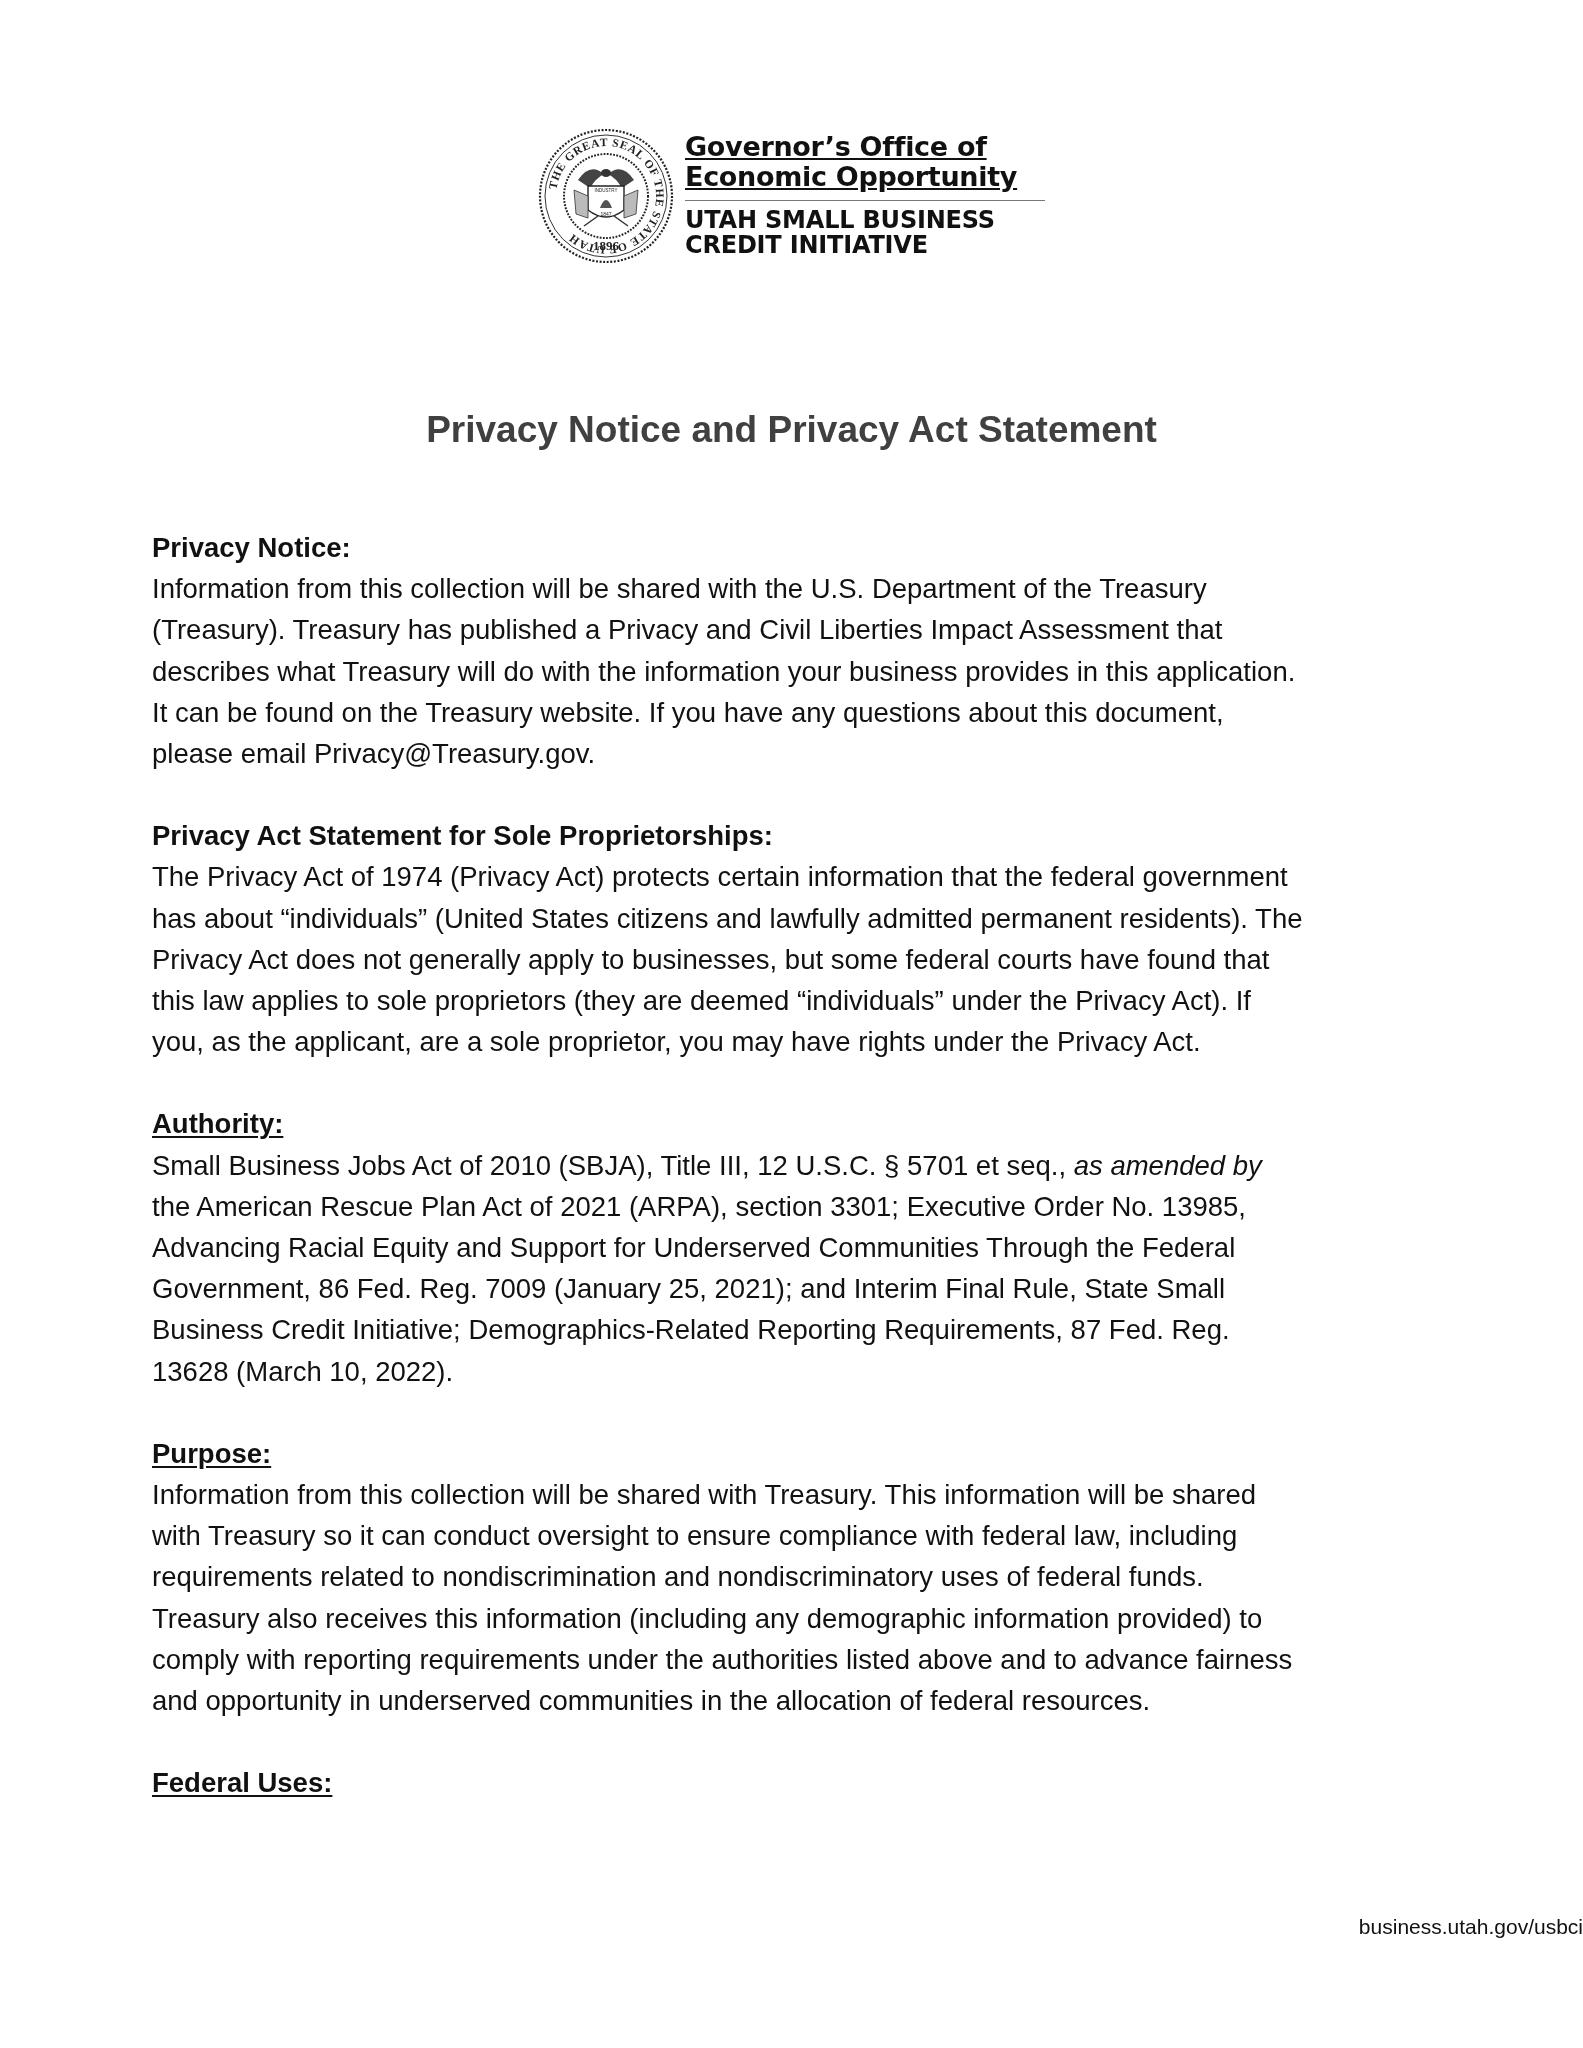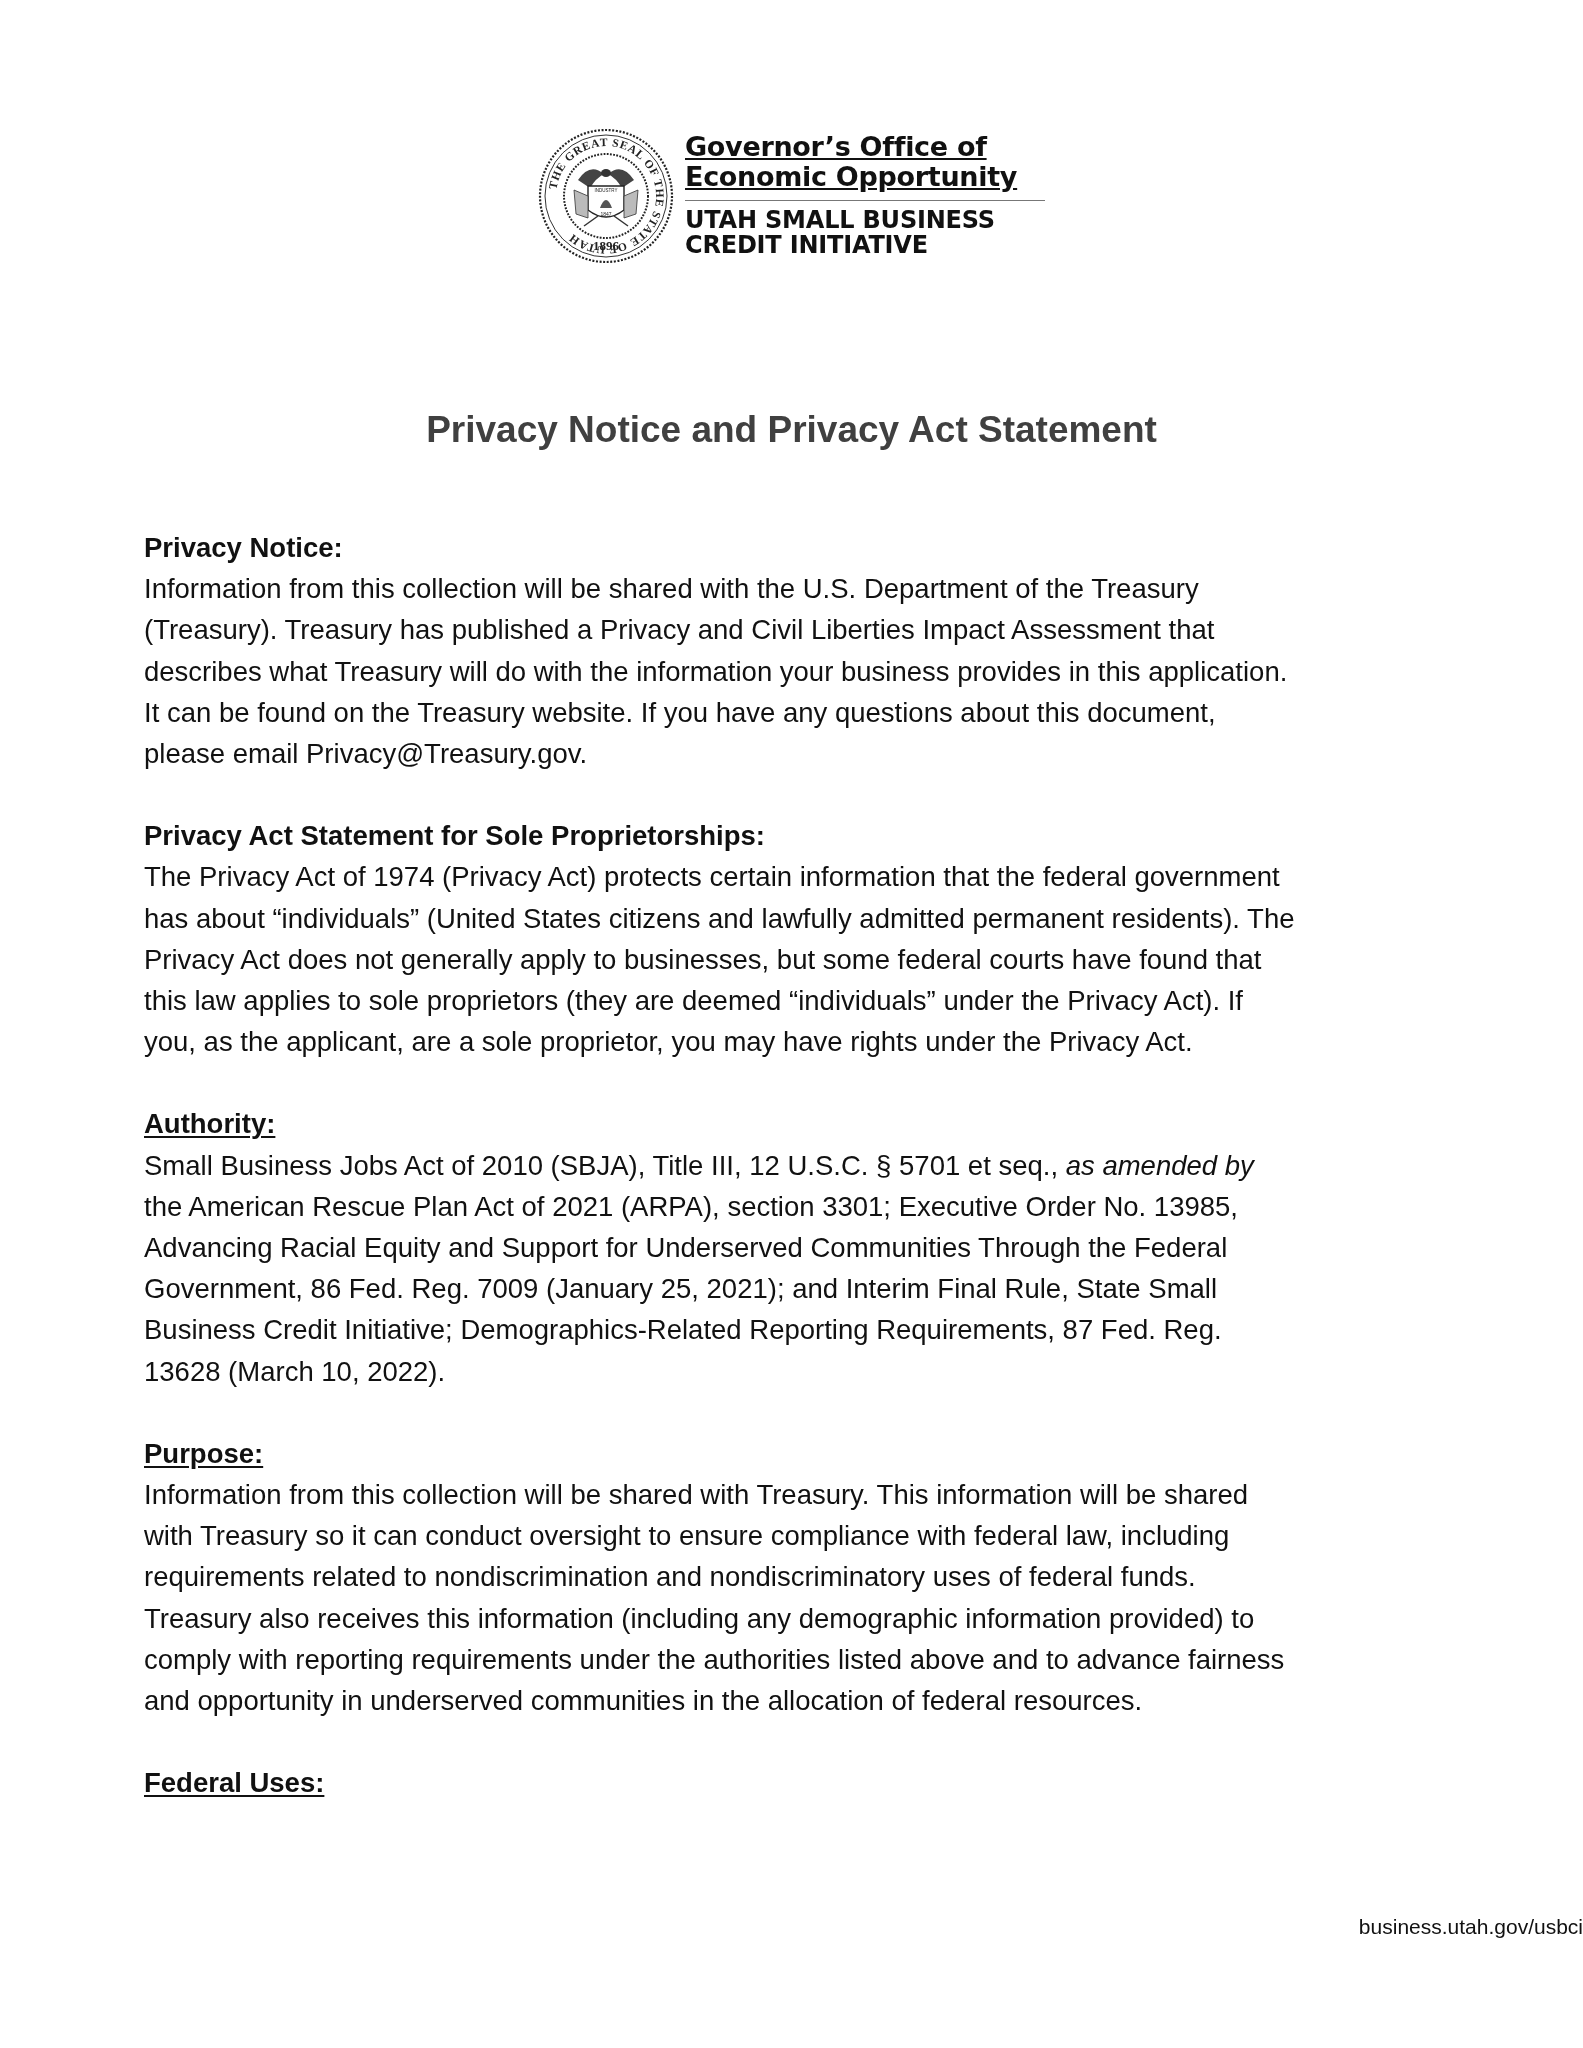--- a/index.html
+++ b/index.html
@@ -75,21 +75,21 @@
       width: 1583px;
       text-align: center;
       font-weight: bold;
       font-size: 37px;
       line-height: 50px;
       color: #404040;
     }
 
     .content {
       position: absolute;
-      left: 144px;
+      left: 152px;
       top: 527px;
       width: 1320px;
       font-size: 27.5px;
       line-height: 41.2px;
       color: #111;
     }
     .content p {
       margin: 0;
       white-space: nowrap;
     }

